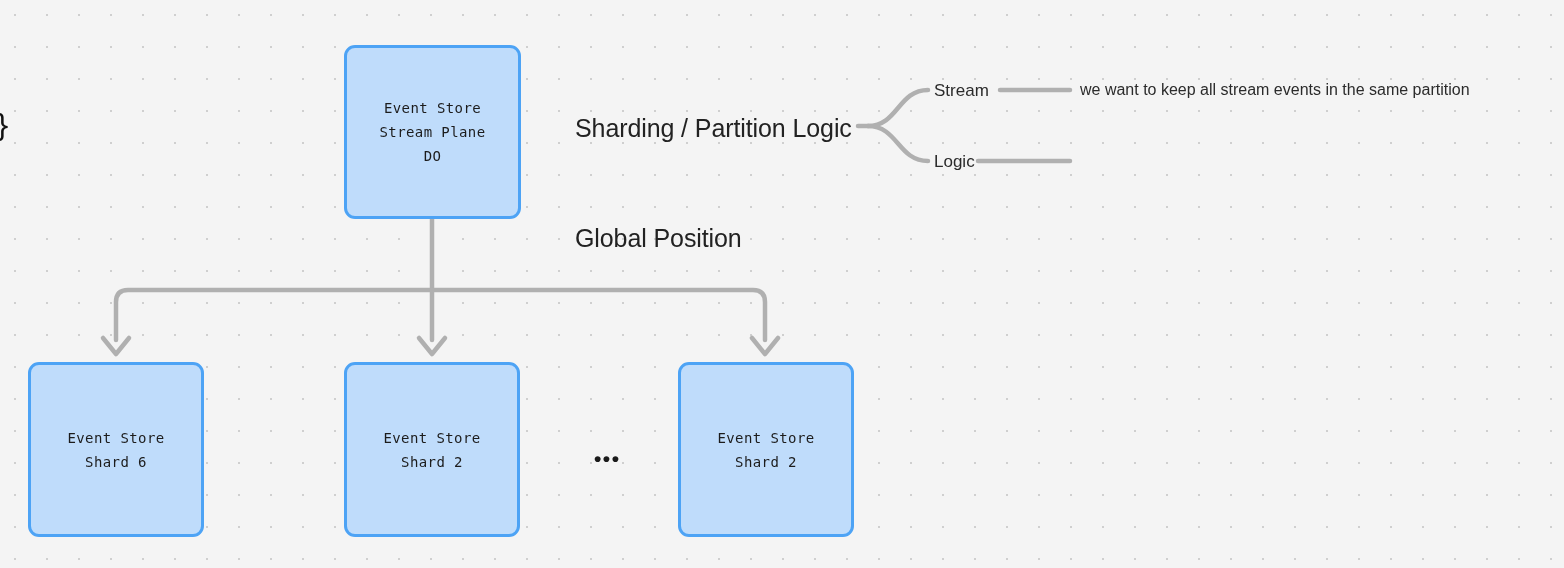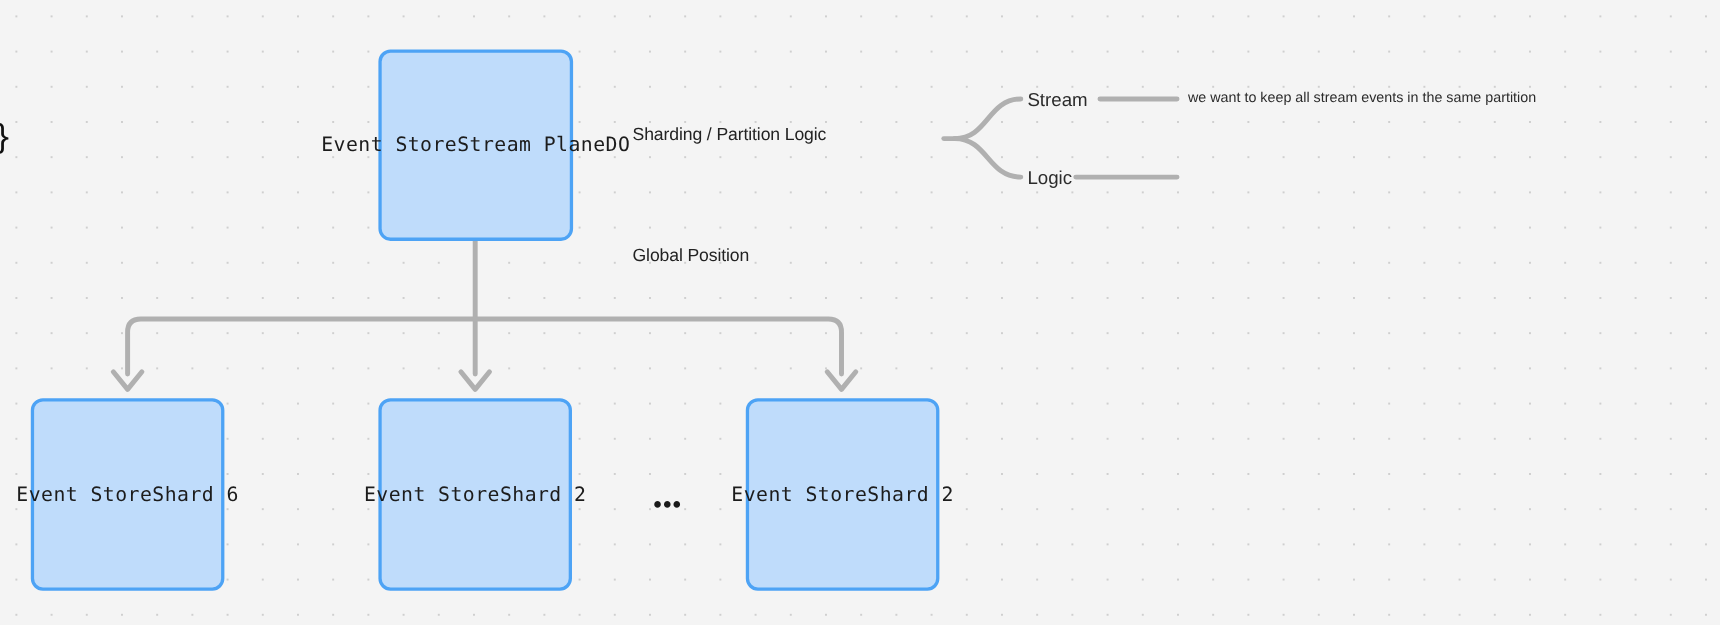--- a/index.html
+++ b/index.html
@@ -26,47 +26,47 @@
     height: 568px;
     pointer-events: none;
   }
   .node {
     position: absolute;
     box-sizing: border-box;
     background: #bfdcfb;
     border: 3px solid #4da3f5;
     border-radius: 11px;
     display: flex;
-    flex-direction: row;
+    flex-direction: column;
     align-items: center;
     justify-content: center;
     font-family: "DejaVu Sans Mono", "Liberation Mono", monospace;
-    font-size: 18px;
+    font-size: 14px;
     line-height: 24px;
     color: #1c1c1c;
     letter-spacing: 0.4px;
     white-space: pre;
     text-align: center;
   }
   .heading {
     position: absolute;
-    font-size: 16px;
+    font-size: 25px;
     color: #222222;
     white-space: nowrap;
     letter-spacing: -0.1px;
   }
   .branch-label {
     position: absolute;
     font-size: 17px;
     color: #2b2b2b;
     white-space: nowrap;
   }
   .branch-desc {
     position: absolute;
-    font-size: 13px;
+    font-size: 16px;
     color: #2b2b2b;
     white-space: nowrap;
   }
   .ellipsis {
     position: absolute;
     font-size: 21px;
     font-weight: 700;
     color: #1a1a1a;
     letter-spacing: 1.5px;
     white-space: nowrap;

